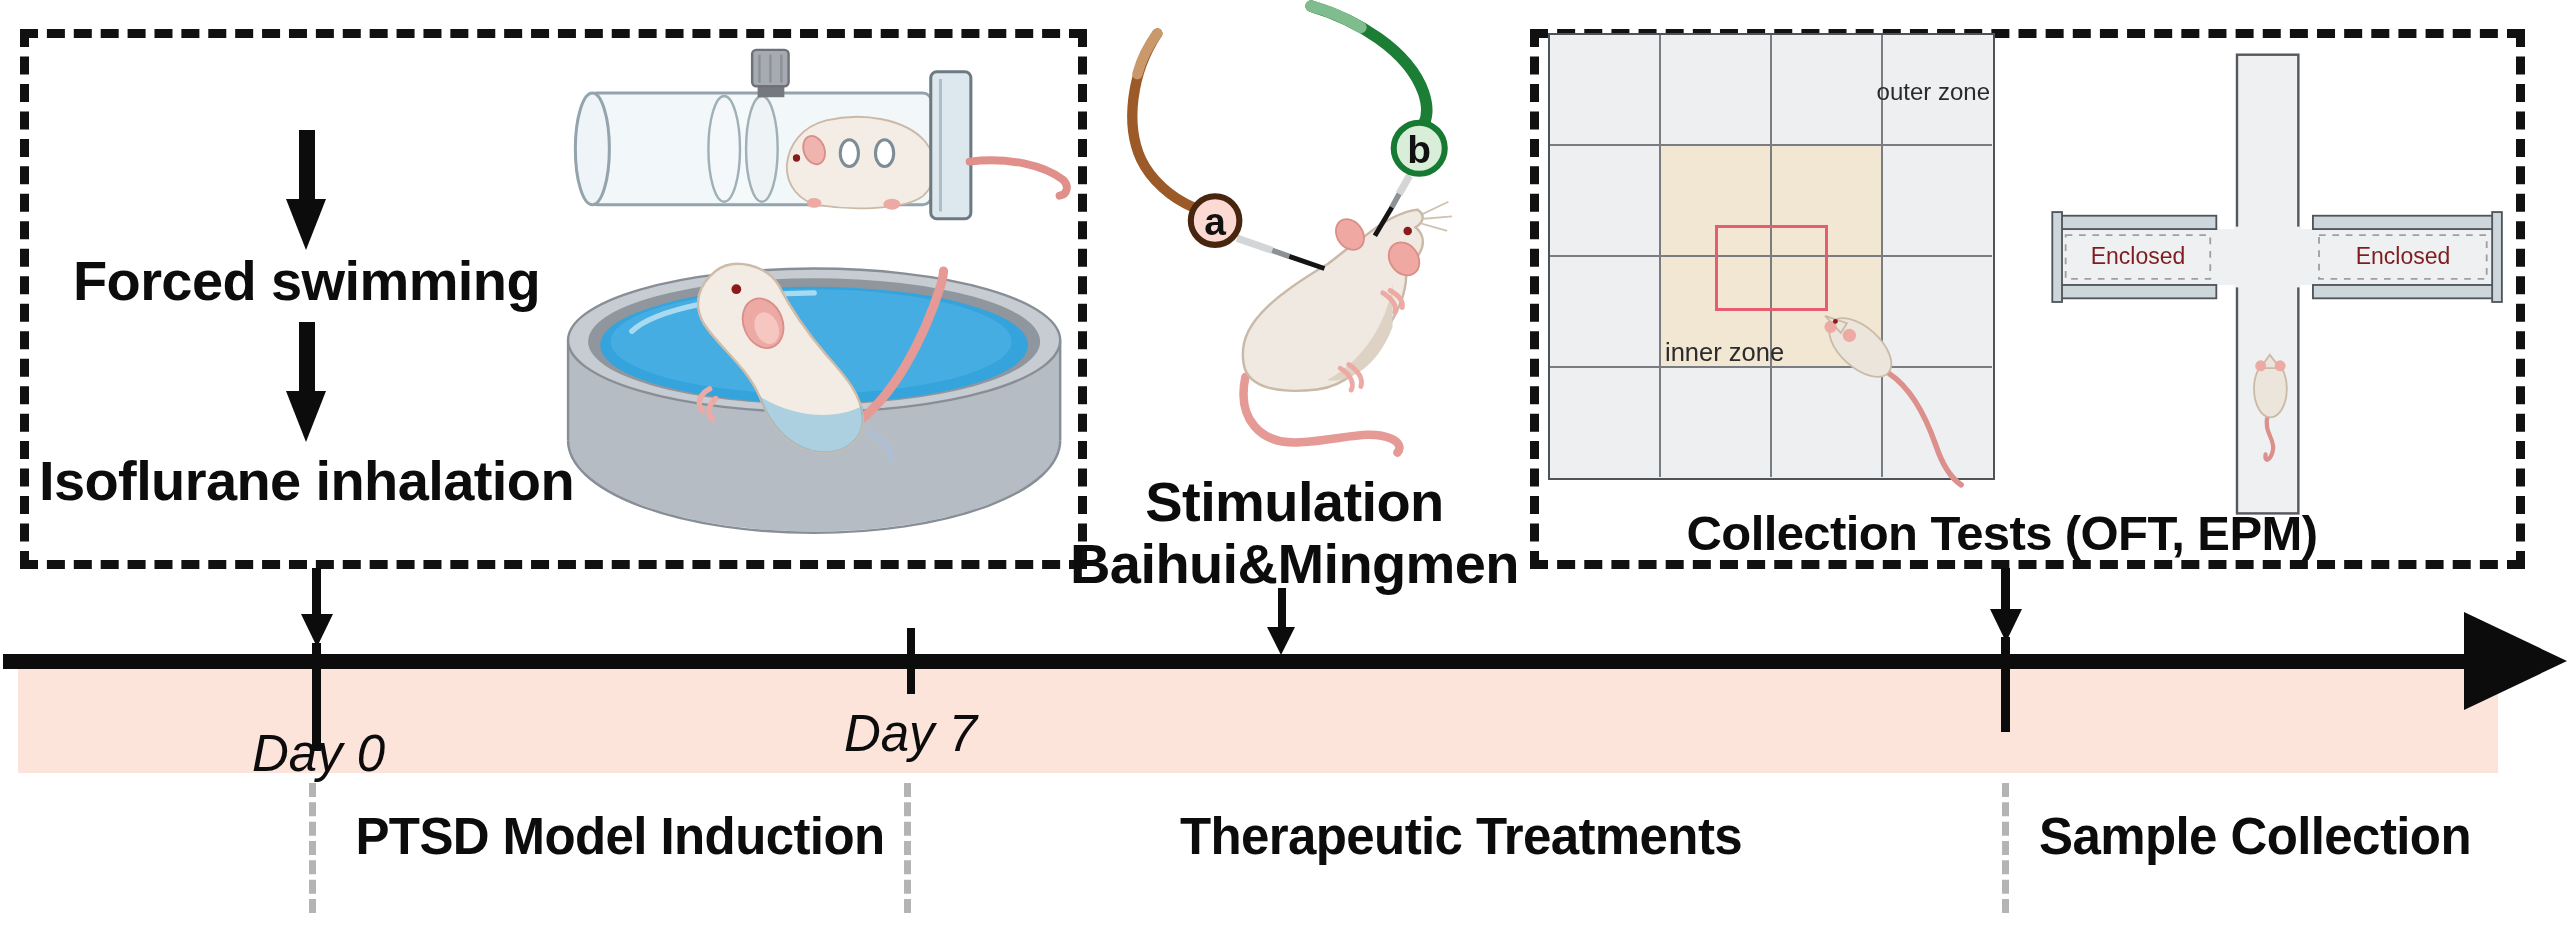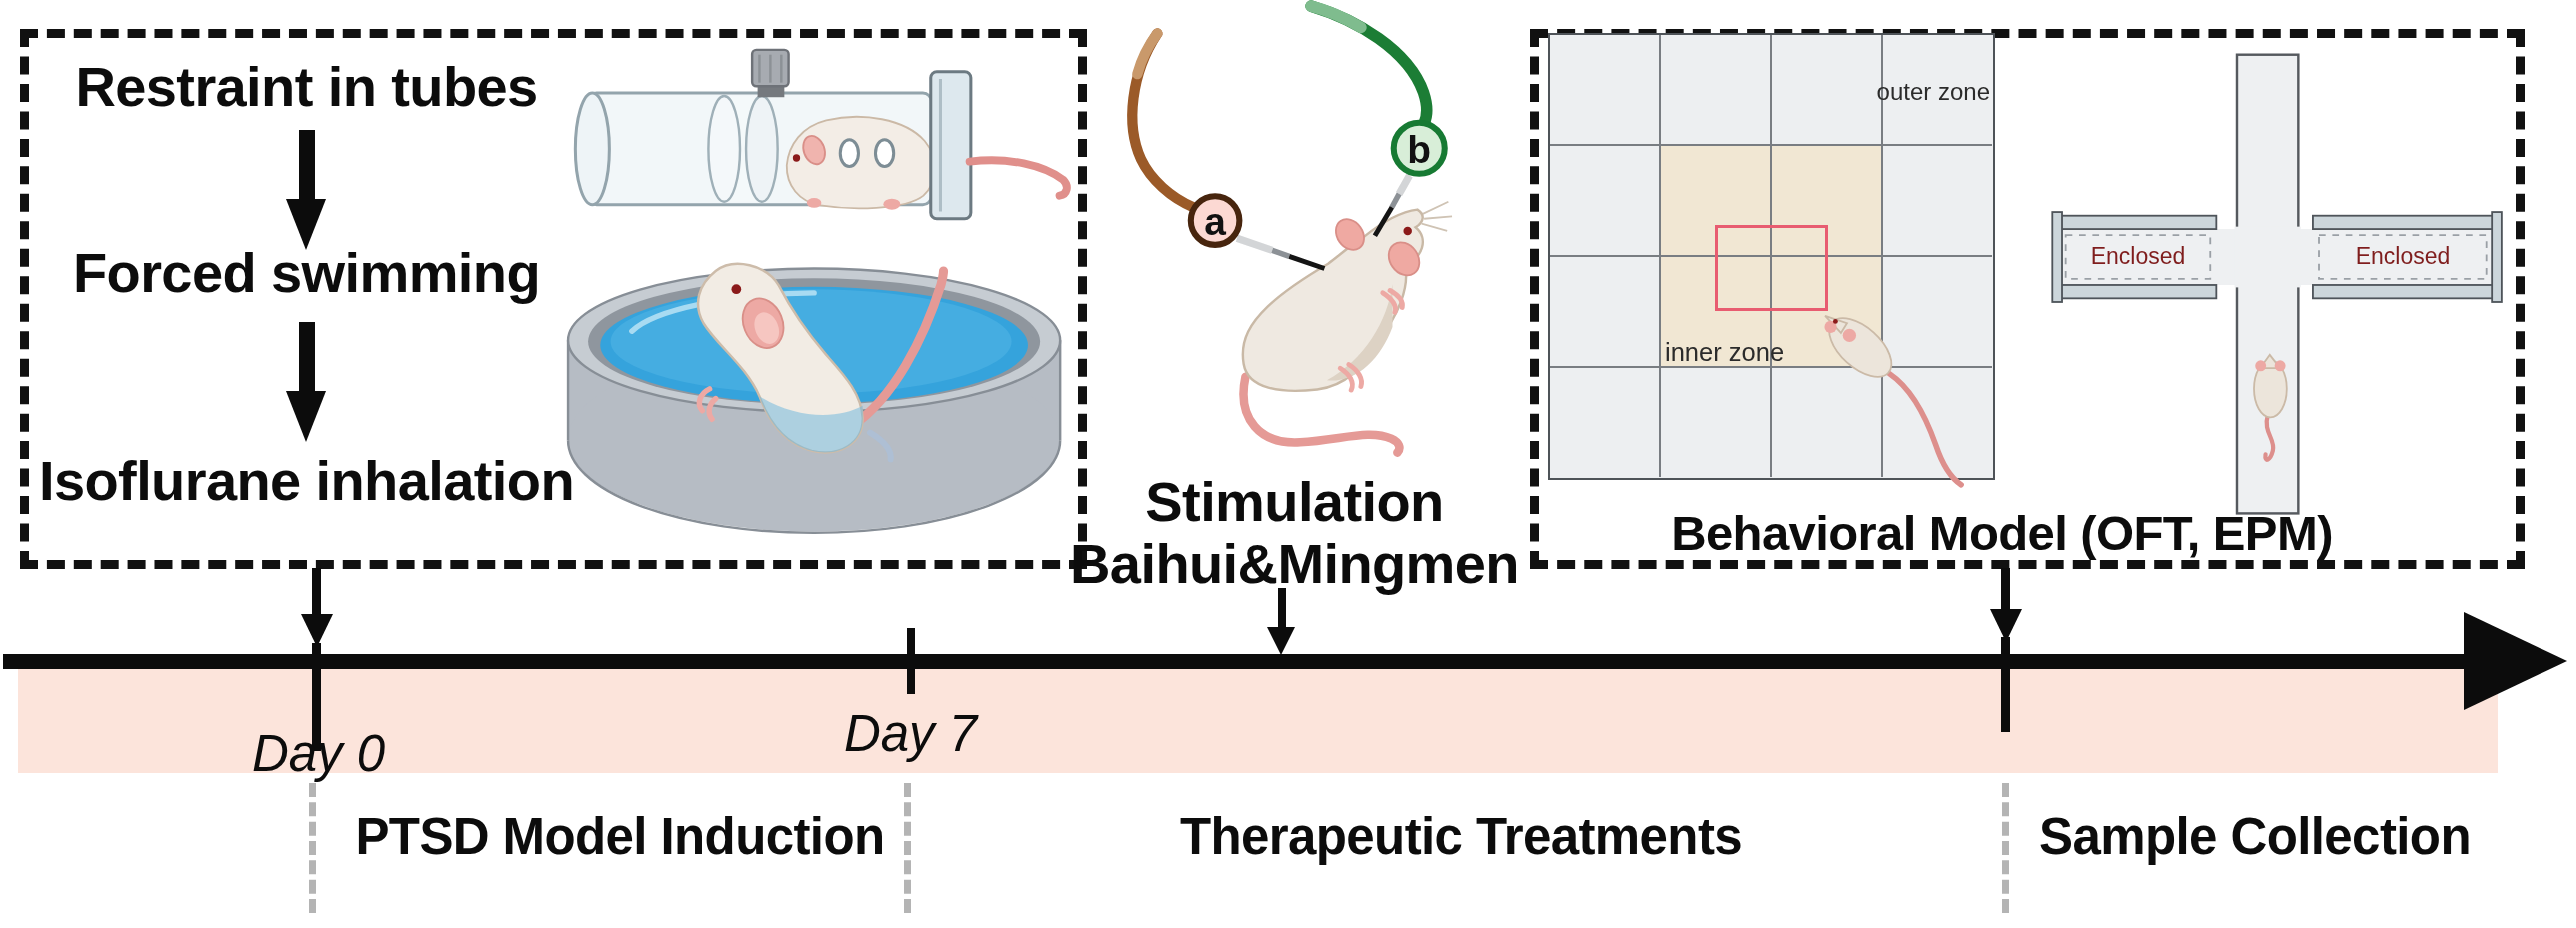--- a/index.html
+++ b/index.html
@@ -176,34 +176,33 @@
     <g>
       <path d="M3110,615 C3150,642 3172,692 3186,732 C3196,762 3210,786 3228,798" fill="none" stroke="#dd8f8c" stroke-width="9" stroke-linecap="round"></path>
       <ellipse cx="3062" cy="572" rx="62" ry="33" fill="#ece5db" stroke="#cbbaa7" stroke-width="3" transform="rotate(42 3062 572)"></ellipse>
       <path d="M3030,548 L3004,520 L3040,532 Z" fill="#ece5db" stroke="#cbbaa7" stroke-width="3"></path>
       <circle cx="3013" cy="538" r="10" fill="#eda9a4"></circle>
       <circle cx="3044" cy="552" r="11" fill="#eda9a4"></circle>
       <circle cx="3021" cy="529" r="4" fill="#8b1a1a"></circle>
     </g>
   </svg>
 
-  <div class="steplabel" style="left:33px;top:58px;">Restraint in tubes</div>
   <div class="bigarrow-shaft" style="left:299px;top:130px;height:70px;"></div>
   <div class="bigarrow-head" style="left:286px;top:199px;"></div>
-  <div class="steplabel" style="left:33px;top:244px;">Forced swimming</div>
+  <div class="steplabel" style="left:33px;top:252px;">Forced swimming</div>
   <div class="bigarrow-shaft" style="left:299px;top:322px;height:70px;"></div>
   <div class="bigarrow-head" style="left:286px;top:391px;"></div>
   <div class="steplabel" style="left:33px;top:452px;">Isoflurane inhalation</div>
 
   <div class="stimlabel">
     <div>Stimulation</div>
     <div>Baihui&amp;Mingmen</div>
   </div>
 
-  <div class="behavlabel">Behavioral Model (OFT, EPM)</div>
+  <div class="behavlabel">Collection Tests (OFT, EPM)</div>
   <div class="zonelabel" style="left:1810px;top:60px;width:180px;text-align:right;margin-top:18px;">outer zone</div>
   <div class="zonelabel" style="left:1665px;top:338px;font-size:25.5px;">inner zone</div>
   <div class="enclosedlabel" style="left:2062px;">Enclosed</div>
   <div class="enclosedlabel" style="left:2327px;">Enclosed</div>
 
   <div id="timeline-band"></div>
   <div id="timeline-bar"></div>
   <div id="timeline-arrowhead"></div>
 
   <div class="marker-shaft" style="left:312px;top:568px;width:8.5px;height:46px;"></div>

